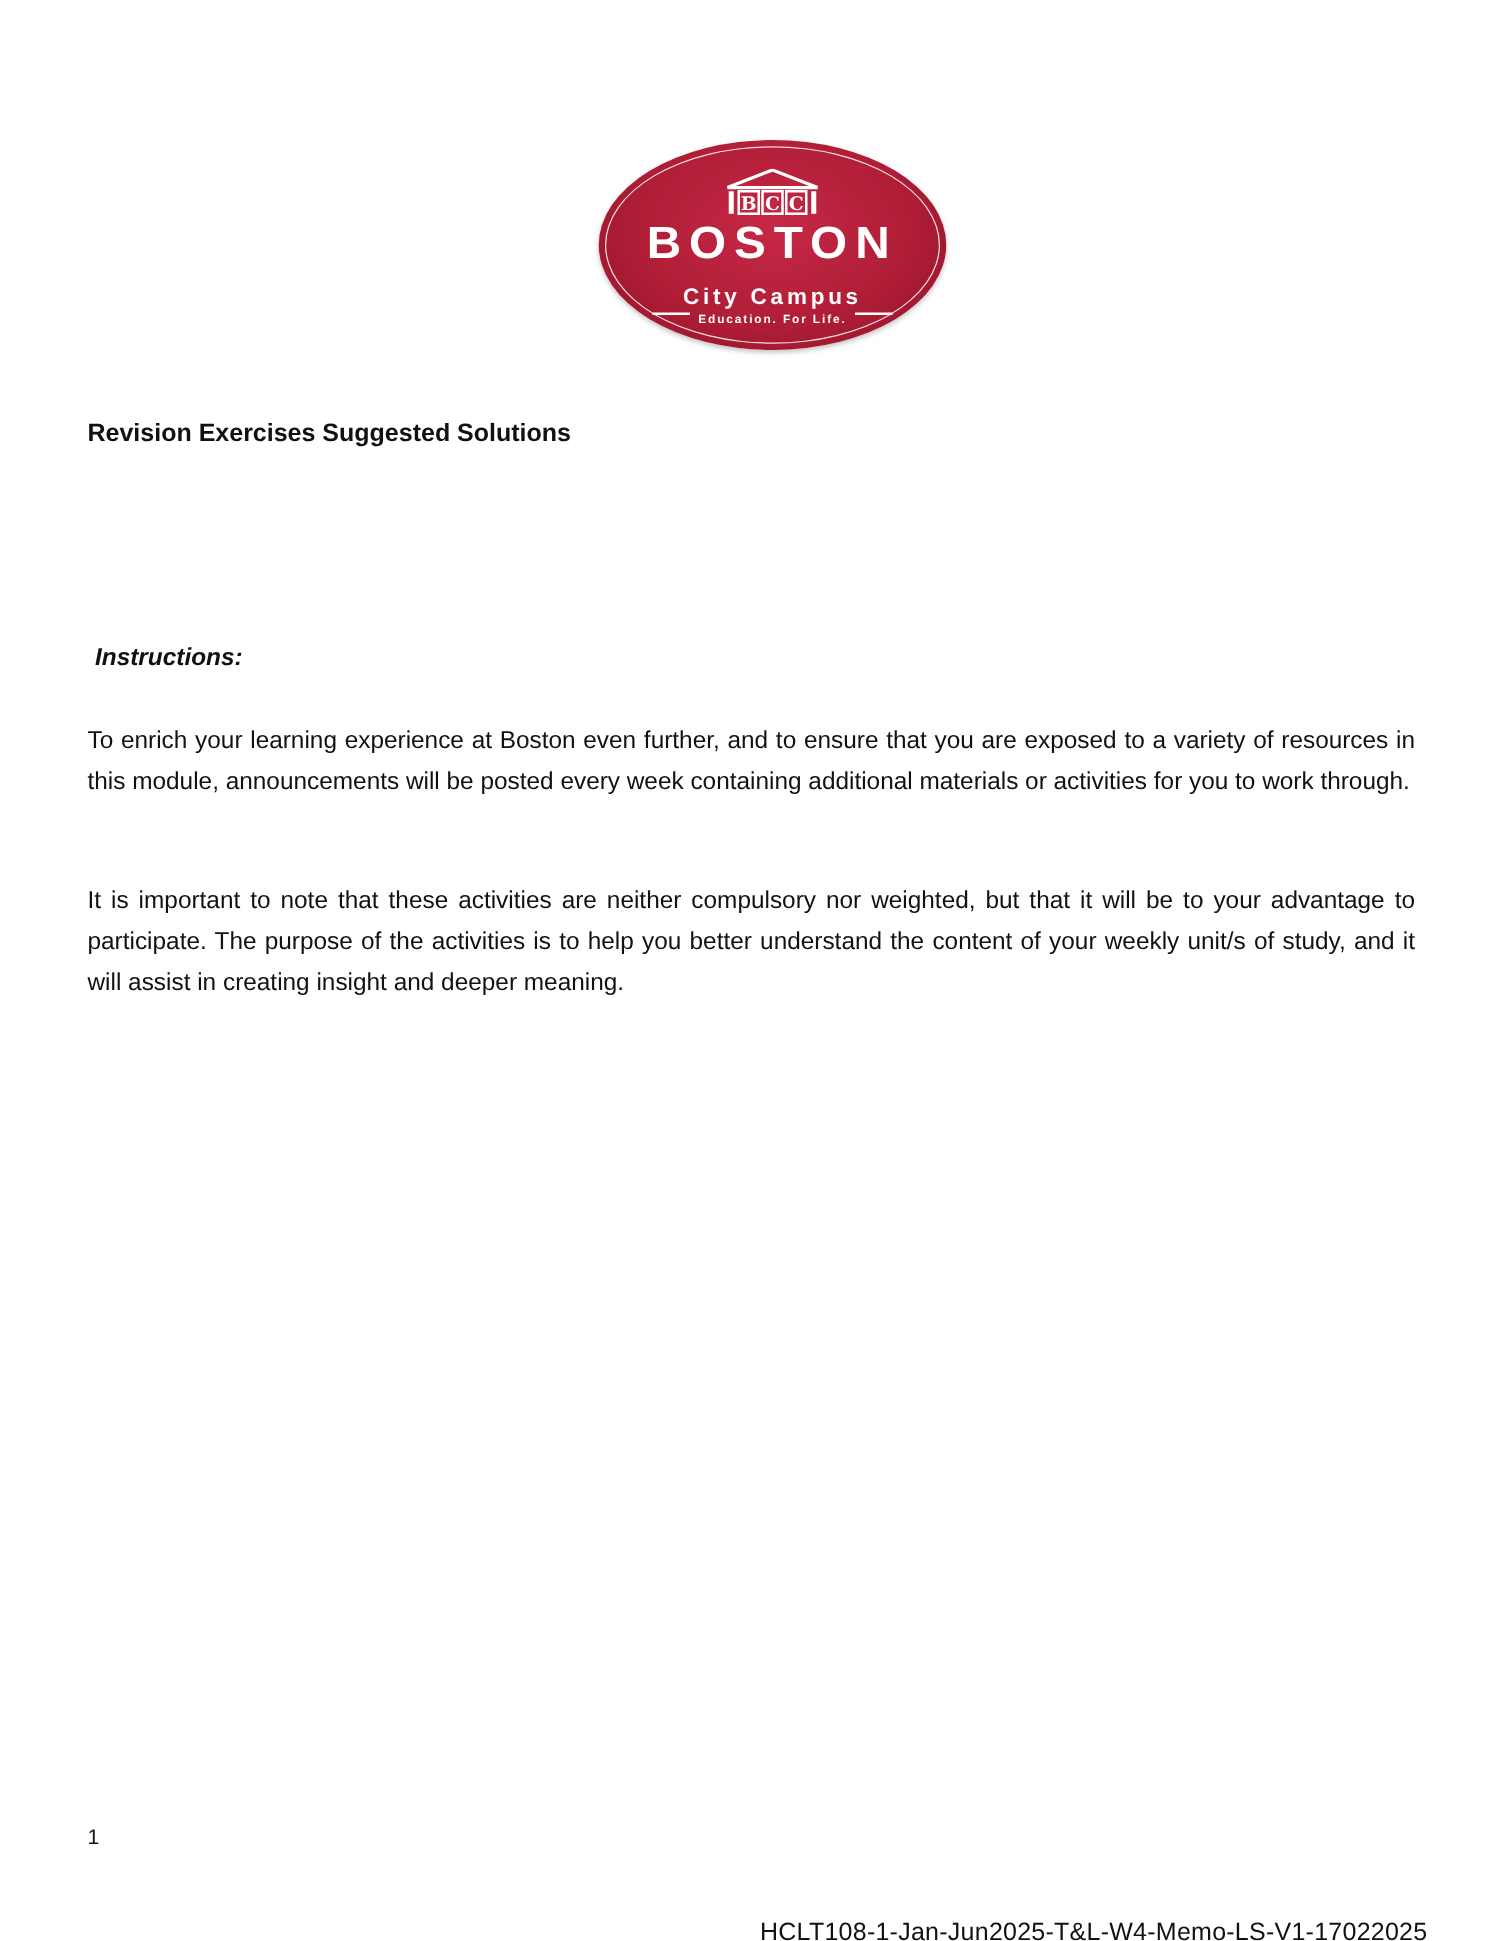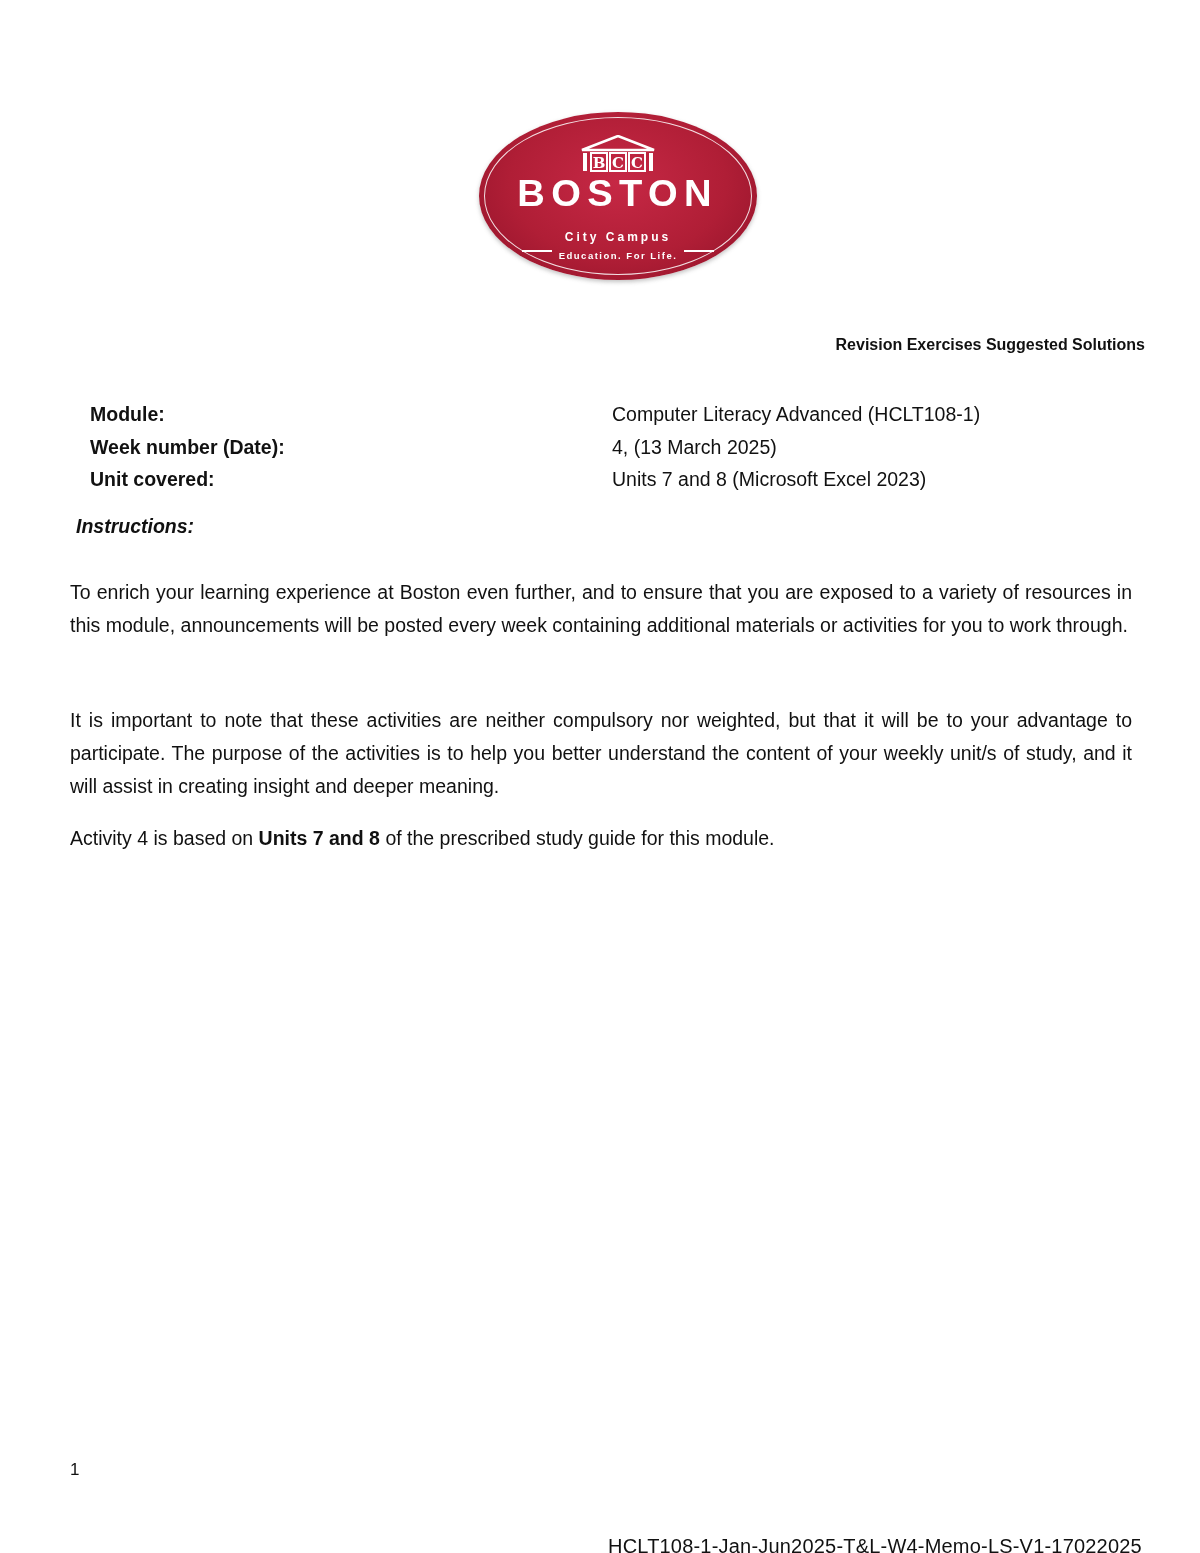--- a/index.html
+++ b/index.html
@@ -46,21 +46,21 @@
     color:#ffffff;
     font-size:36px;
     font-weight:900;
     letter-spacing:6px;
     line-height:36px;
     margin-top:1px;
     transform:scaleX(1.06);
   }
   .logo-subtitle{
     color:#ffffff;
-    font-size:12px;
+    font-size:18px;
     font-weight:bold;
     letter-spacing:3px;
     line-height:20px;
     margin-top:15px;
   }
   .logo-tagline-row{
     display:flex;
     align-items:flex-start;
     gap:7px;
     margin-top:3px;
@@ -77,22 +77,22 @@
     letter-spacing:1.5px;
     white-space:nowrap;
   }
 
   
   .doc-title{
     position:absolute;
     top:336px;
     left:70px;
     width:1075px;
-    text-align:right;
-    font-size:16px;
+    text-align:left;
+    font-size:20px;
     font-weight:bold;
   }
   .info-table{
     position:absolute;
     top:398px;
     left:90px;
     width:1040px;
   }
   .info-row{
     display:flex;
@@ -173,39 +173,24 @@
       <div class="logo-tagline-row">
         <span class="rule"></span>
         <span class="logo-tagline">Education. For Life.</span>
         <span class="rule"></span>
       </div>
     </div>
   </div>
 
   <div class="doc-title">Revision Exercises Suggested Solutions</div>
 
-  <div class="info-table">
-    <div class="info-row">
-      <div class="info-label">Module:</div>
-      <div class="info-value">Computer Literacy Advanced (HCLT108-1)</div>
-    </div>
-    <div class="info-row">
-      <div class="info-label">Week number (Date):</div>
-      <div class="info-value">4, (13 March 2025)</div>
-    </div>
-    <div class="info-row">
-      <div class="info-label">Unit covered:</div>
-      <div class="info-value">Units 7 and 8 (Microsoft Excel 2023)</div>
-    </div>
-  </div>
 
   <div class="instructions-heading">Instructions:</div>
 
   <p class="para para-1">To enrich your learning experience at Boston even further, and to ensure that you are exposed to a variety of resources in this module, announcements will be posted every week containing additional materials or activities for you to work through.</p>
 
   <p class="para para-2">It is important to note that these activities are neither compulsory nor weighted, but that it will be to your advantage to participate. The purpose of the activities is to help you better understand the content of your weekly unit/s of study, and it will assist in creating insight and deeper meaning.</p>
 
-  <p class="para para-3"><span>Activity 4 is based on </span><span class="bold-inline">Units 7 and 8</span><span> of the prescribed study guide for this module.</span></p>
 
   <div class="footer-page-number">1</div>
   <div class="footer-code">HCLT108-1-Jan-Jun2025-T&amp;L-W4-Memo-LS-V1-17022025</div>
 
 </div>
 
 </body></html>

